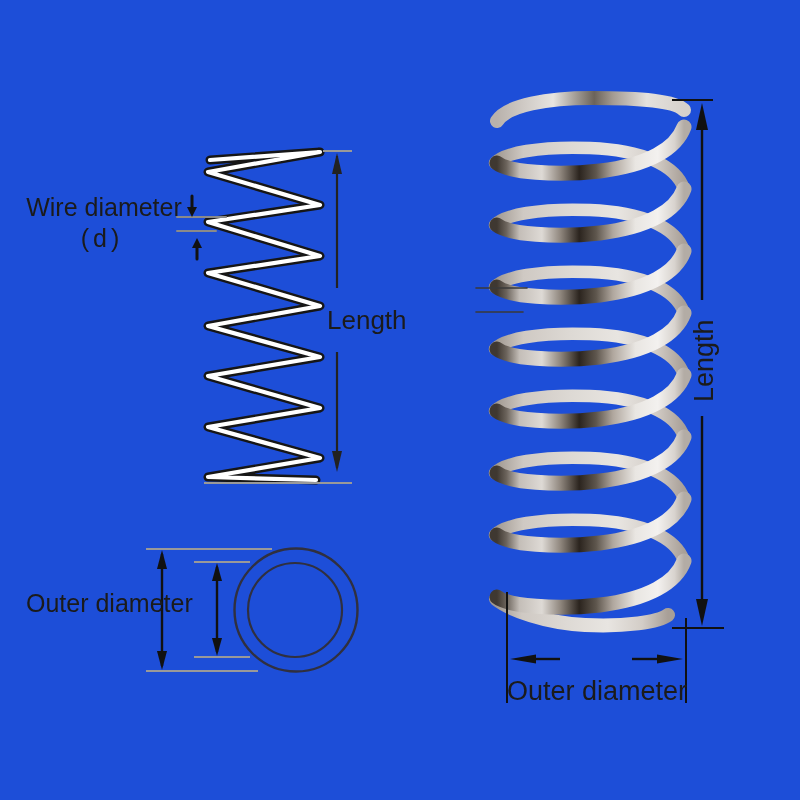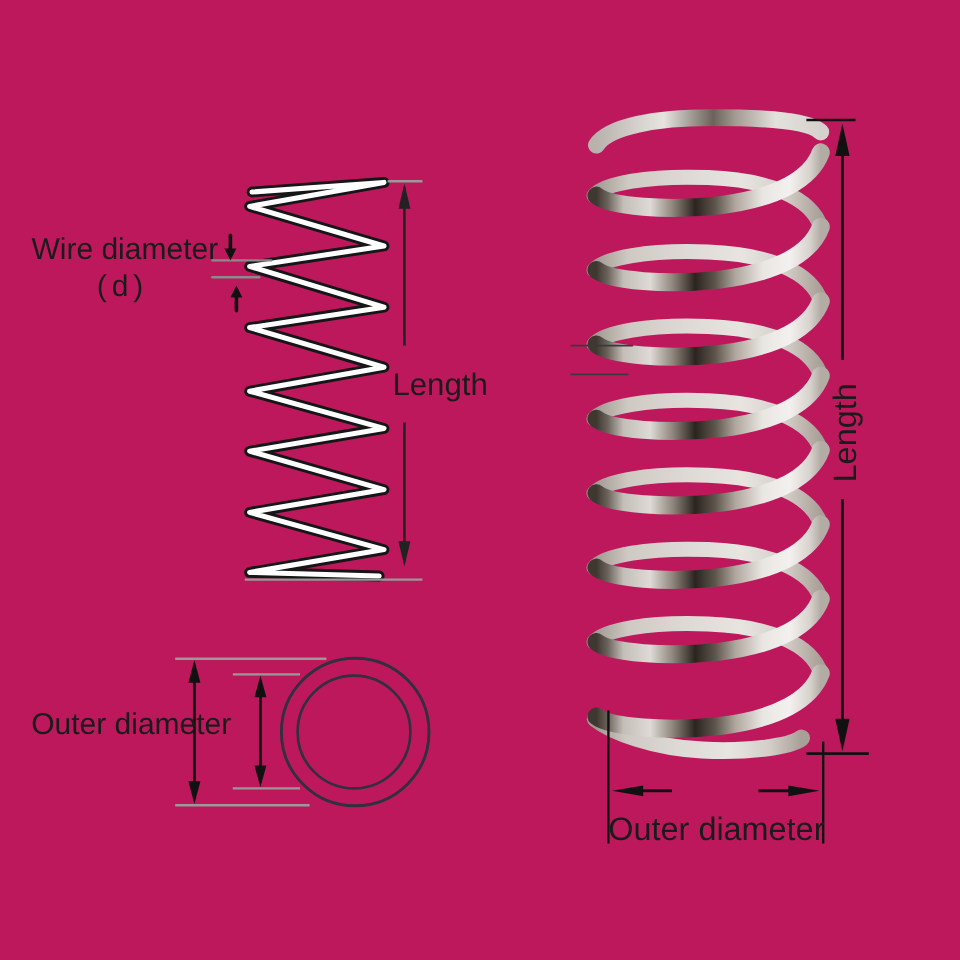--- a/index.html
+++ b/index.html
@@ -1,16 +1,16 @@
 <!DOCTYPE html>
 <html><head>
 <meta charset="utf-8">
 <style>
   html,body{margin:0;padding:0;background:#ffffff;}
-  .canvas{position:relative;width:800px;height:800px;background:#be185d;overflow:hidden;
+  .canvas{position:relative;width:800px;height:800px;background:#1d4ed8;overflow:hidden;
           font-family:"Liberation Sans", sans-serif;text-align:right;}
   svg{position:absolute;left:0;top:0;}
   text{fill:#1b1b1b;font-family:"Liberation Sans", sans-serif;}
   .lbl{font-size:25px;}
   .lbl-len{font-size:26px;}
   .lbl-big{font-size:27px;}
   .sym{font-size:25px;letter-spacing:4px;}
 </style>
 </head>
 <body>

